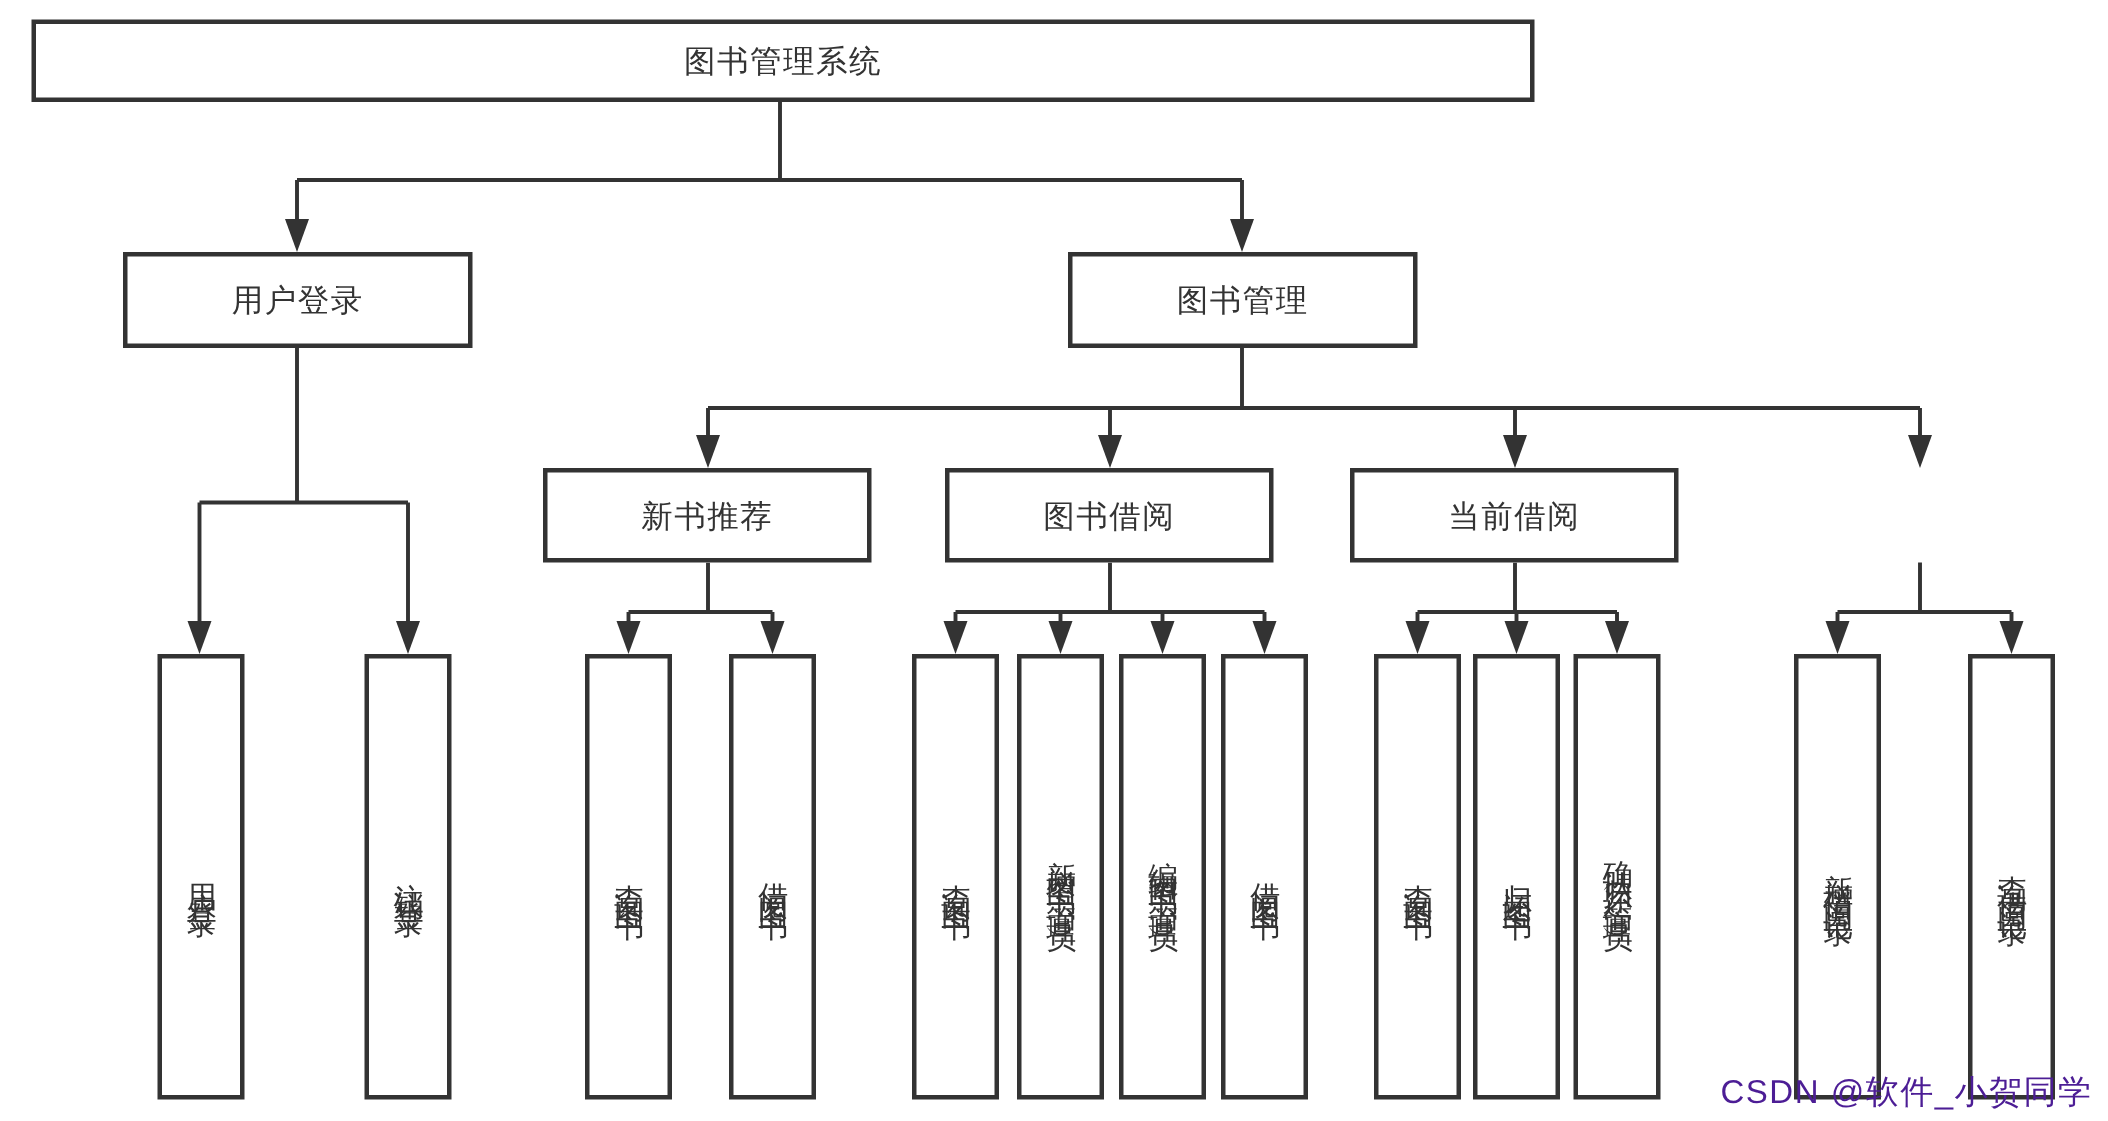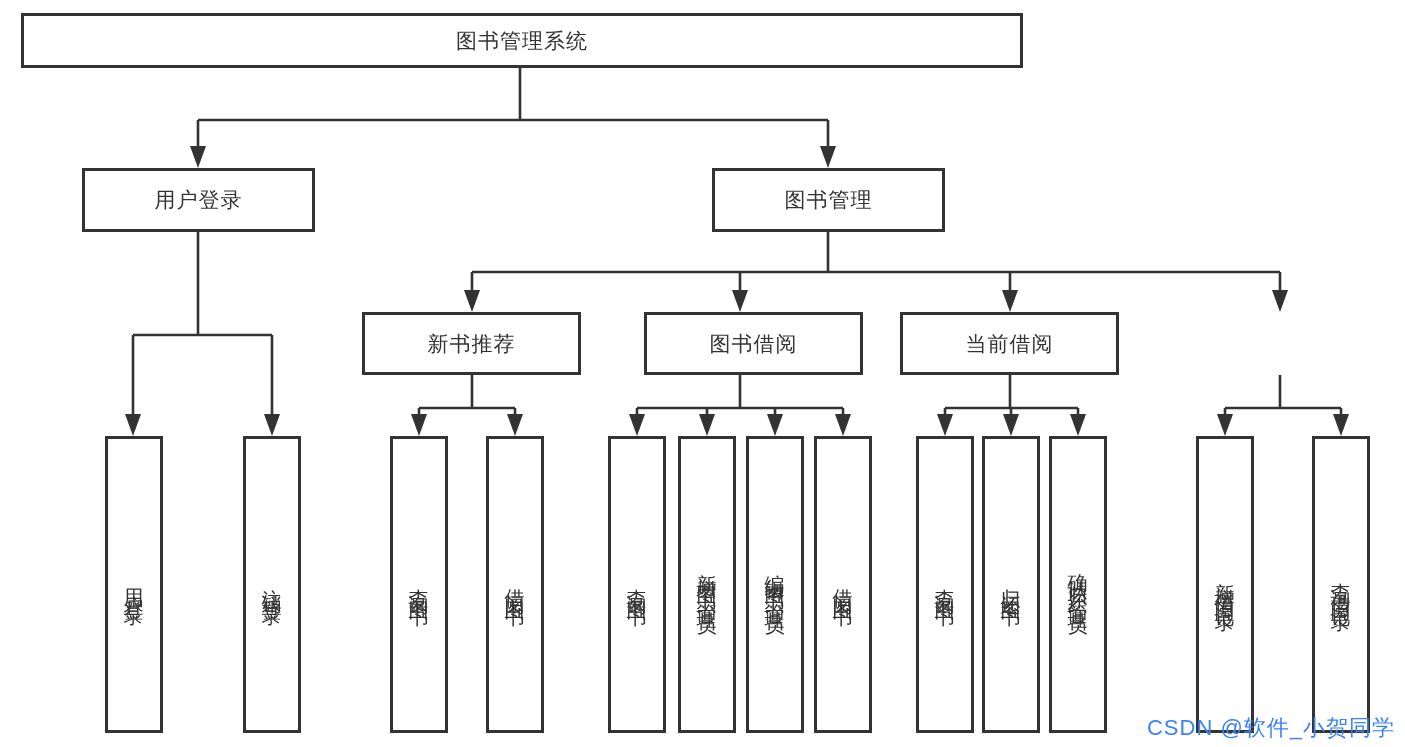--- a/index.html
+++ b/index.html
@@ -43,21 +43,21 @@
   .node.h { font-size: 21px; letter-spacing: 1px; }
 
   .node.root { left: 21px;  top: 13px;  width: 1002px; height: 55px; }
 
   .node.l2   { top: 168px; width: 233px; height: 64px; }
   .node.l2.a { left: 82px; }
   .node.l2.b { left: 712px; }
 
   .node.l3   { top: 312px; width: 219px; height: 63px; }
   .node.l3.a { left: 362px; }
-  .node.l3.b { left: 630px; margin-left: 14px; }
+  .node.l3.b { left: 630px; }
   .node.l3.c { left: 900px; }
   .node.l3.d { left: 1170px; }
 
   .node.leaf {
     top: 436px;
     width: 58px;
     height: 297px;
   }
   .node.leaf .vtext {
     writing-mode: vertical-rl;
@@ -74,21 +74,21 @@
   .x746  { left: 746px; }  .x814  { left: 814px; }
   .x916  { left: 916px; }  .x982  { left: 982px; }
   .x1049 { left: 1049px; }
   .x1196 { left: 1196px; } .x1312 { left: 1312px; }
 
   .watermark {
     position: absolute;
     right: 10px;
     bottom: 4px;
     font-size: 22px;
-    color: #3b82f6;
+    color: #4c1d95;
     letter-spacing: 1px;
     pointer-events: none;
   }
 </style>
 </head>
 <body>
 
 <div class="canvas">
 
   <svg class="wires" viewBox="0 0 1405 747" xmlns="http://www.w3.org/2000/svg">

